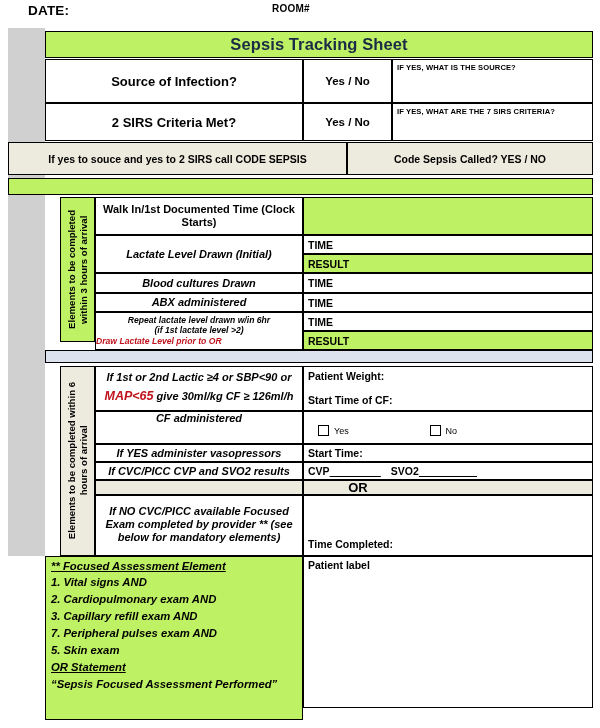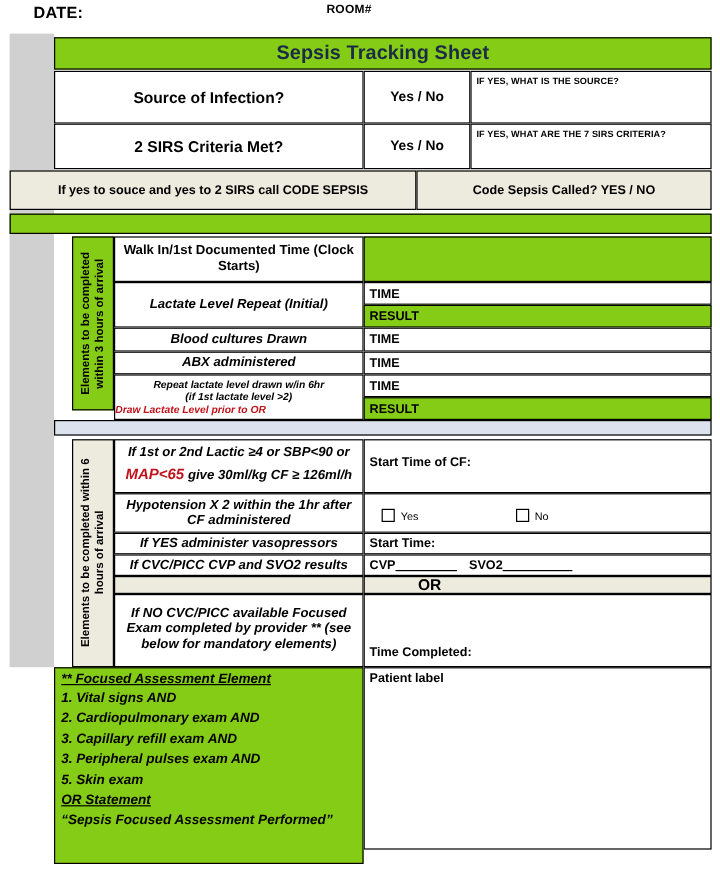--- a/index.html
+++ b/index.html
@@ -44,21 +44,21 @@
   .grey-gutter {
     position: absolute;
     left: 8px; top: 28px;
     width: 37px; height: 528px;
     background: #d0d0d0;
   }
 
   
   .blk { position: absolute; box-sizing: border-box; }
   .bord { border: 1.6px solid #000; }
-  .blue  { background: #84cc16; }
+  .blue  { background: #bef264; }
   .beige { background: #edebde; }
   .paleblue { background: #dce3ef; }
   .white { background: #ffffff; }
 
   .ctr {
     display: flex; align-items: center; justify-content: center;
     text-align: center;
   }
   .lft {
     display: flex; align-items: center; justify-content: flex-start;
@@ -154,21 +154,21 @@
   <span class="rot-lbl">Elements to be completed
 within 3 hours of arrival</span>
 </div>
 
 <div class="blk bord white ctr" style="left:95px; top:197px; width:208px; height:38px;">
   <span class="elem-bold pad3">Walk In/1st Documented Time (Clock Starts)</span>
 </div>
 <div class="blk bord blue" style="left:303px; top:197px; width:290px; height:38px;"></div>
 
 <div class="blk bord white ctr" style="left:95px; top:235px; width:208px; height:38px;">
-  <span class="elem-ital pad3">Lactate Level Repeat (Initial)</span>
+  <span class="elem-ital pad3">Lactate Level Drawn (Initial)</span>
 </div>
 <div class="blk bord white lft" style="left:303px; top:235px; width:290px; height:19px;">
   <span class="field-lbl pad6">TIME</span>
 </div>
 <div class="blk bord blue lft" style="left:303px; top:254px; width:290px; height:19px;">
   <span class="field-lbl pad6">RESULT</span>
 </div>
 
 <div class="blk bord white ctr" style="left:95px; top:273px; width:208px; height:20px;">
   <span class="elem-ital pad3">Blood cultures Drawn</span>
@@ -203,25 +203,25 @@
 hours of arrival</span>
 </div>
 
 <div class="blk bord white" style="left:95px; top:366px; width:208px; height:45px;">
   <div class="elem-ital" style="text-align:center; padding:4px 3px 0 3px;">If 1st or 2nd Lactic  ≥4 or SBP&lt;90 or</div>
   <div style="text-align:center; padding:2px 3px 0 3px;">
     <span class="elem-ital red" style="font-size:12.5px;">MAP&lt;65</span><span class="elem-ital"> give 30ml/kg CF ≥ 126ml/h</span>
   </div>
 </div>
 <div class="blk bord white" style="left:303px; top:366px; width:290px; height:45px;">
+  <div class="field-lbl pad6" style="padding-top:3px;">Patient Weight:</div>
   <div class="field-lbl pad6" style="padding-top:12px;">Start Time of CF:</div>
 </div>
 
 <div class="blk bord white" style="left:95px; top:411px; width:208px; height:33px;">
-  <div class="elem-ital" style="text-align:center; padding:3px 3px 0 3px;">Hypotension X 2 within the 1hr after</div>
   <div class="elem-ital" style="text-align:center;">CF administered</div>
 </div>
 <div class="blk bord white" style="left:303px; top:411px; width:290px; height:33px;">
   <div style="padding:9px 0 0 14px;">
     <span class="chk"></span><span class="chk-lbl">Yes</span>
     <span style="display:inline-block; width:72px;"></span>
     <span class="chk"></span><span class="chk-lbl">No</span>
   </div>
 </div>
 
@@ -252,21 +252,21 @@
 </div>
 <div class="blk bord white" style="left:303px; top:495px; width:290px; height:61px;">
   <div class="field-lbl pad6" style="padding-top:42px;">Time Completed:</div>
 </div>
 
 <div class="blk bord blue" style="left:45px; top:556px; width:258px; height:164px;">
   <div class="fa-line ul" style="padding:3px 0 0 5px;">** Focused Assessment Element</div>
   <div class="fa-line" style="padding:4px 0 0 5px;">1. Vital signs AND</div>
   <div class="fa-line" style="padding:5px 0 0 5px;">2. Cardiopulmonary exam AND</div>
   <div class="fa-line" style="padding:5px 0 0 5px;">3. Capillary refill exam AND</div>
-  <div class="fa-line" style="padding:5px 0 0 5px;">3. Peripheral pulses exam AND</div>
+  <div class="fa-line" style="padding:5px 0 0 5px;">7. Peripheral pulses exam AND</div>
   <div class="fa-line" style="padding:5px 0 0 5px;">5. Skin exam</div>
   <div class="fa-line ul" style="padding:5px 15px 0 5px;">OR Statement </div>
   <div class="fa-line" style="padding:5px 0 0 5px;">“Sepsis Focused Assessment Performed”</div>
 </div>
 
 <div class="blk bord white" style="left:303px; top:556px; width:290px; height:152px;">
   <div class="field-lbl pad6" style="padding-top:2px;">Patient label</div>
 </div>
 
 </body></html>

